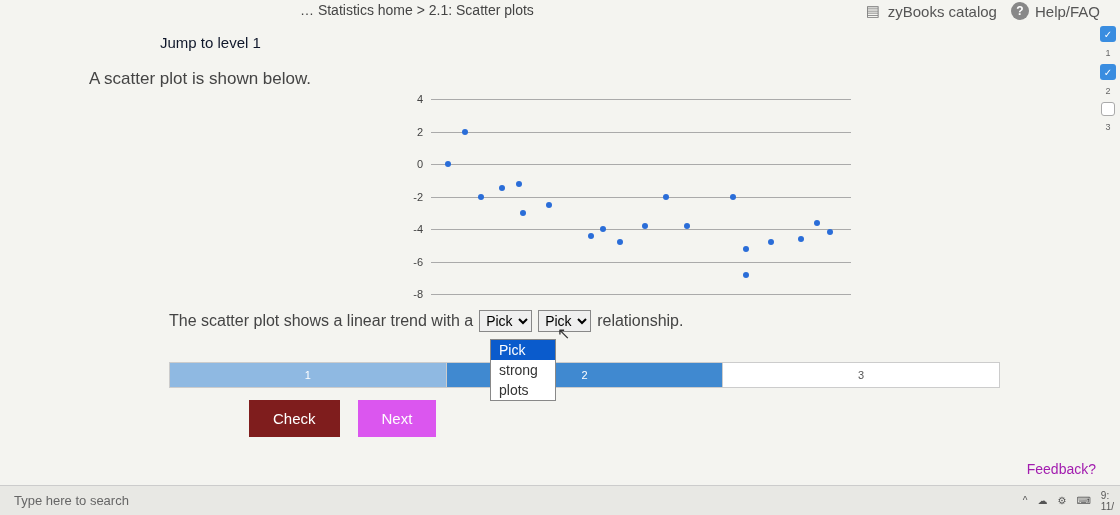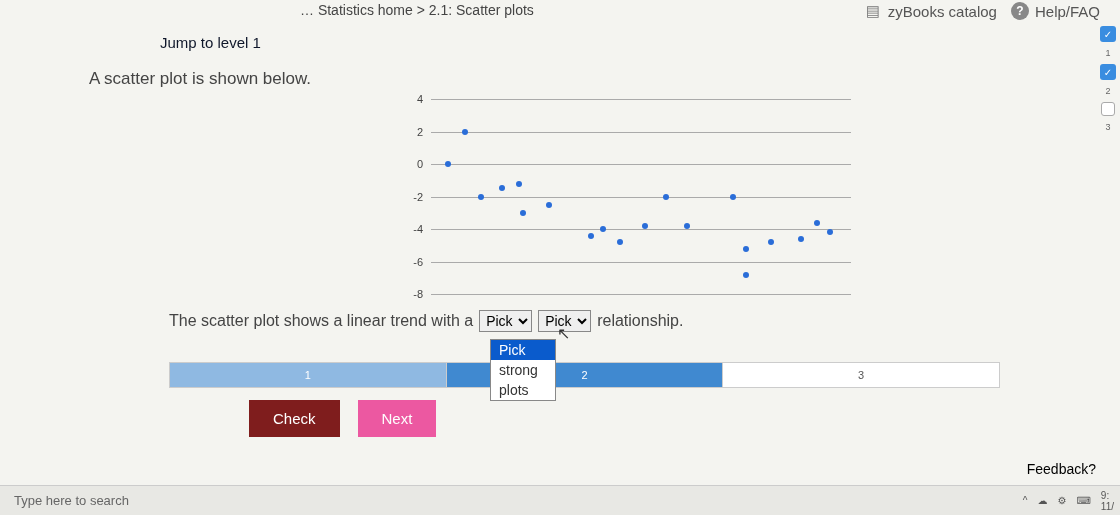--- a/index.html
+++ b/index.html
@@ -163,26 +163,26 @@
       padding: 12px 0 0 160px;
     }
     .btn {
       padding: 10px 24px;
       border: none;
       color: white;
       font-size: 15px;
       cursor: pointer;
     }
     .btn-check { background: #7f1d1d; }
-    .btn-next { background: #ec4899; opacity: 0.9; }
+    .btn-next { background: #d946ef; opacity: 0.9; }
     .feedback-link {
       position: absolute;
       right: 24px;
       bottom: 38px;
-      color: #000000;
+      color: #a21caf;
       font-size: 14px;
     }
     .right-badges {
       position: absolute;
       right: 4px;
       top: 26px;
       display: flex;
       flex-direction: column;
       gap: 6px;
       align-items: center;

